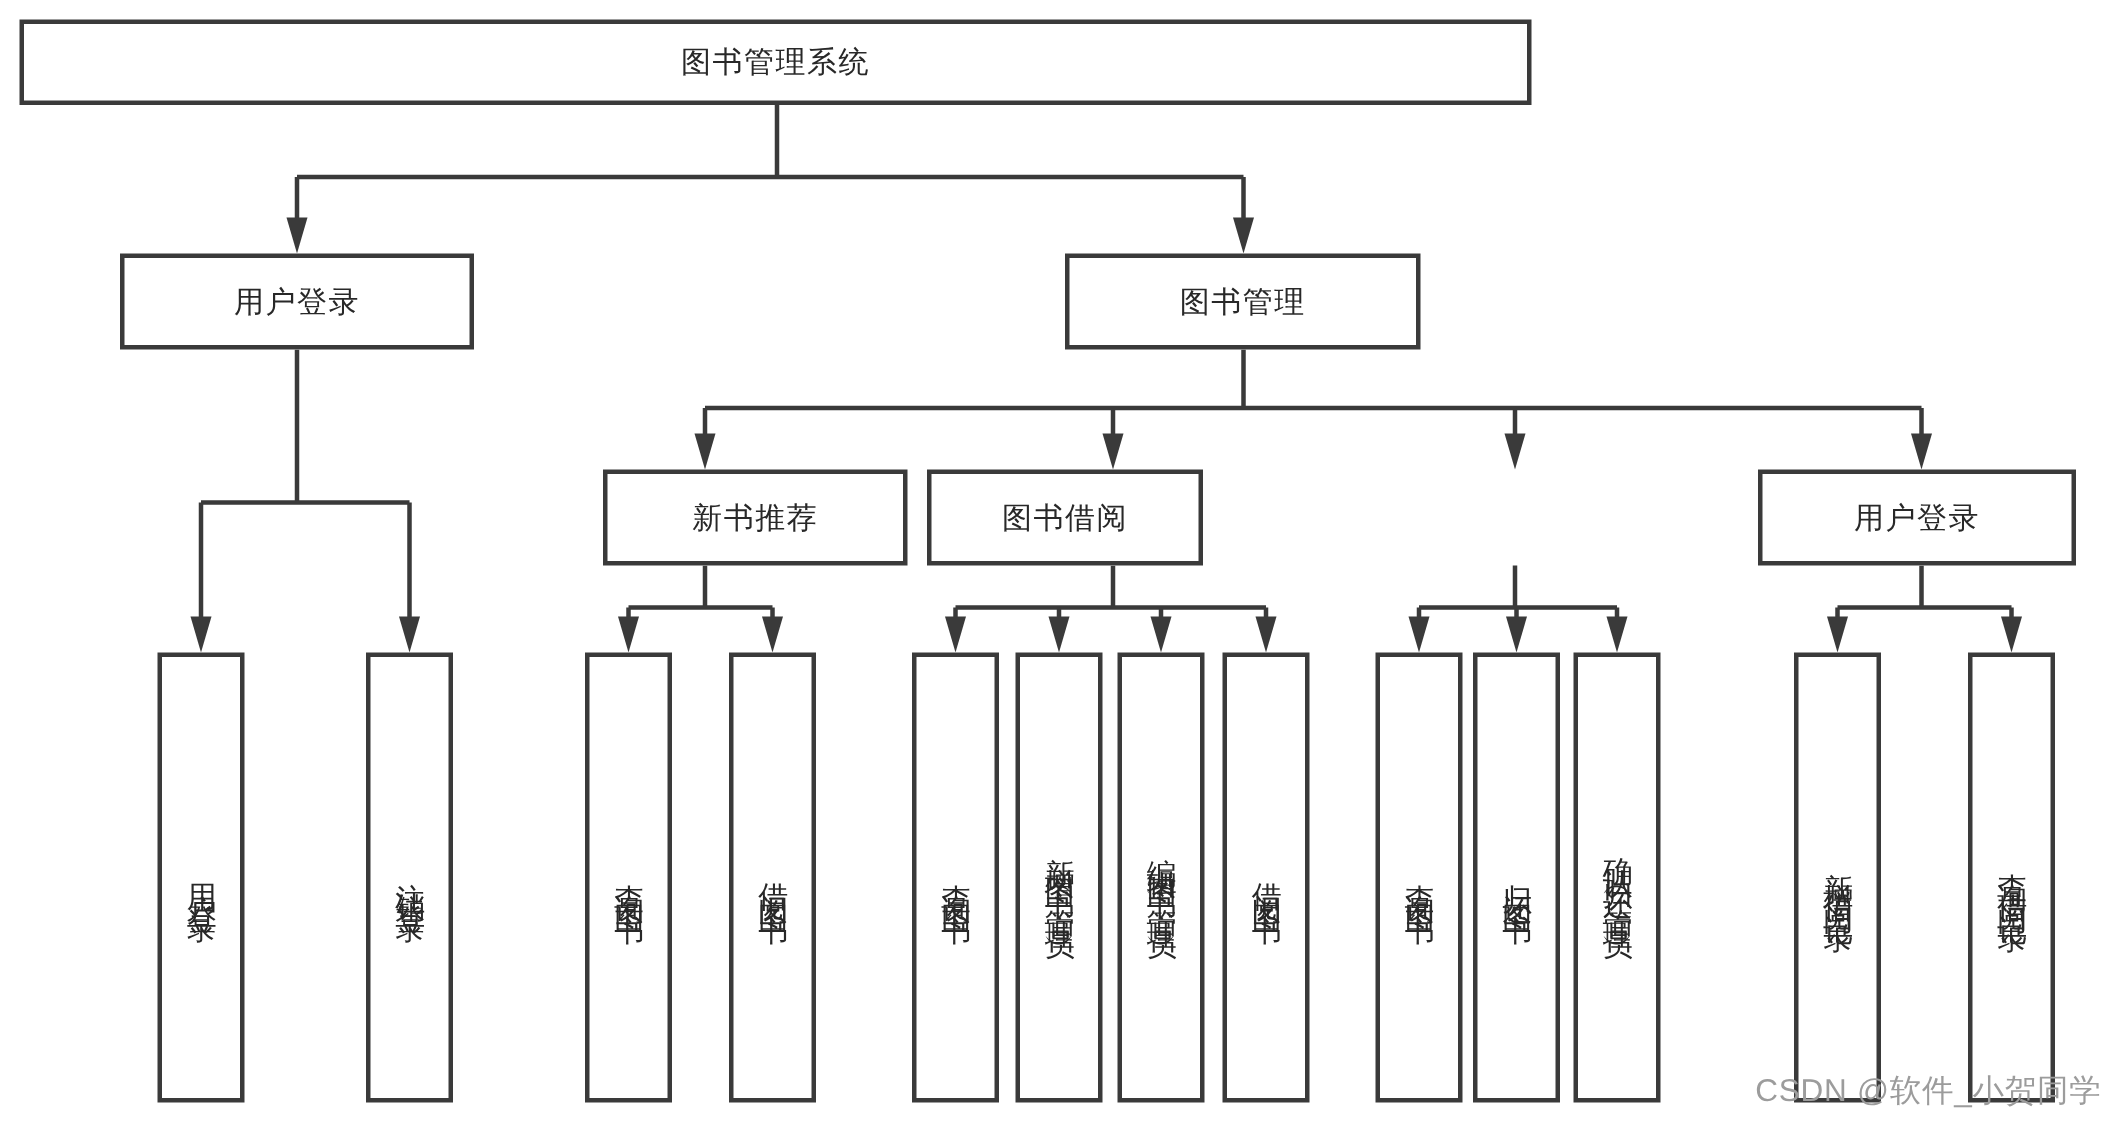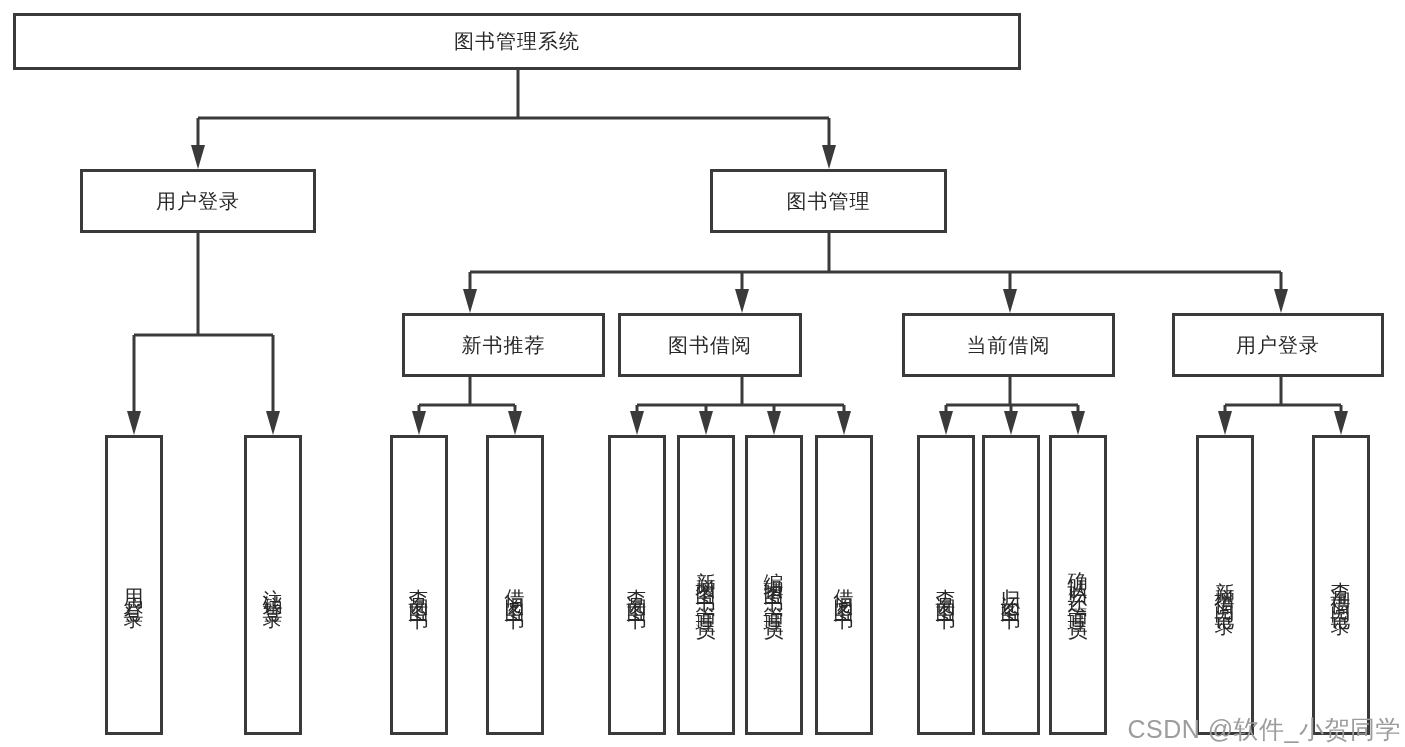--- a/index.html
+++ b/index.html
@@ -40,21 +40,21 @@
     writing-mode:vertical-rl;
     text-orientation:mixed;
     letter-spacing:7px;
     line-height:58px;
     padding-top:4px;
   }
   .watermark{
     position:absolute;
     top:713px;right:4px;
     z-index:5;
-    font-size:25px;
+    font-size:21px;
     color:var(--wm);
     white-space:nowrap;
     letter-spacing:0.5px;
   }
 </style>
 </head>
 <body>
 
 <div class="canvas">
 
@@ -108,21 +108,20 @@
     </g>
   </svg>
 
   <div class="box box-root" style="left:13px;top:13px;width:1008px;">图书管理系统</div>
 
   <div class="box box-h" style="left:80px;top:169px;width:236px;">用户登录</div>
   <div class="box box-h" style="left:710px;top:169px;width:237px;">图书管理</div>
 
   <div class="box box-h" style="left:362px;top:313px;width:203px;margin-left:40px;">新书推荐</div>
   <div class="box box-h" style="left:618px;top:313px;width:184px;">图书借阅</div>
-  <div class="box box-h" style="left:902px;top:313px;width:213px;">当前借阅</div>
   <div class="box box-h" style="left:1172px;top:313px;width:212px;">用户登录</div>
 
   <div class="box box-v" style="left:105px;">用户登录</div>
   <div class="box box-v" style="left:244px;">注销登录</div>
 
   <div class="box box-v" style="left:390px;">查询图书</div>
   <div class="box box-v" style="left:486px;">借阅图书</div>
 
   <div class="box box-v" style="left:608px;">查询图书</div>
   <div class="box box-v" style="left:677px;">新增图书（管理员）</div>

